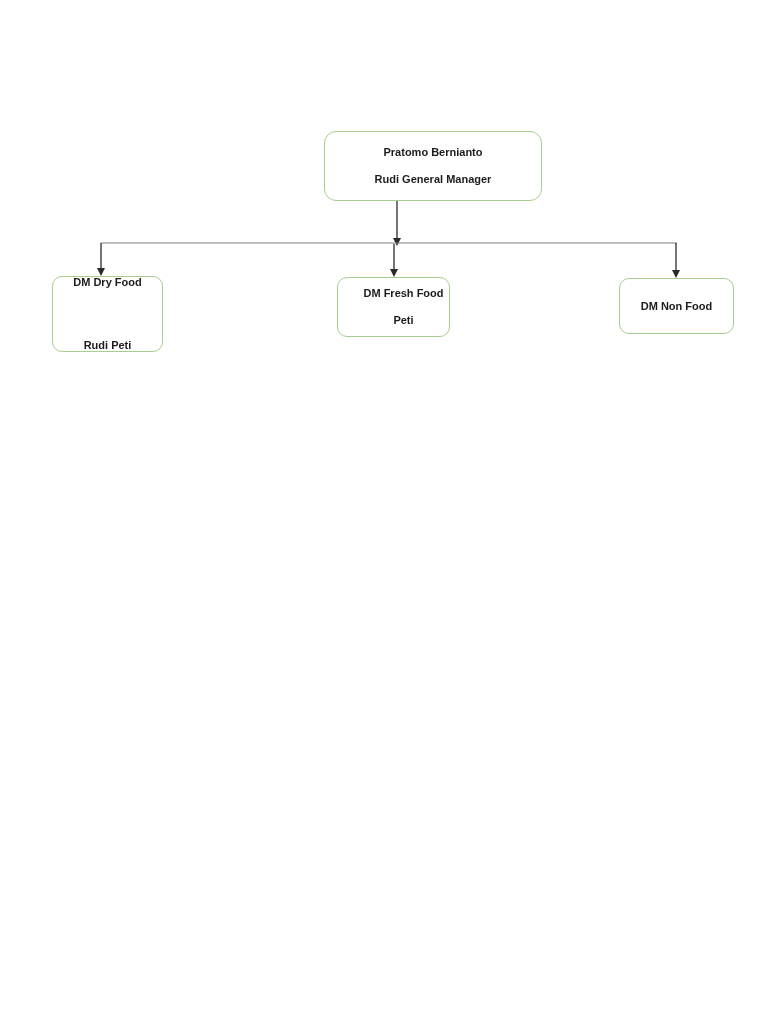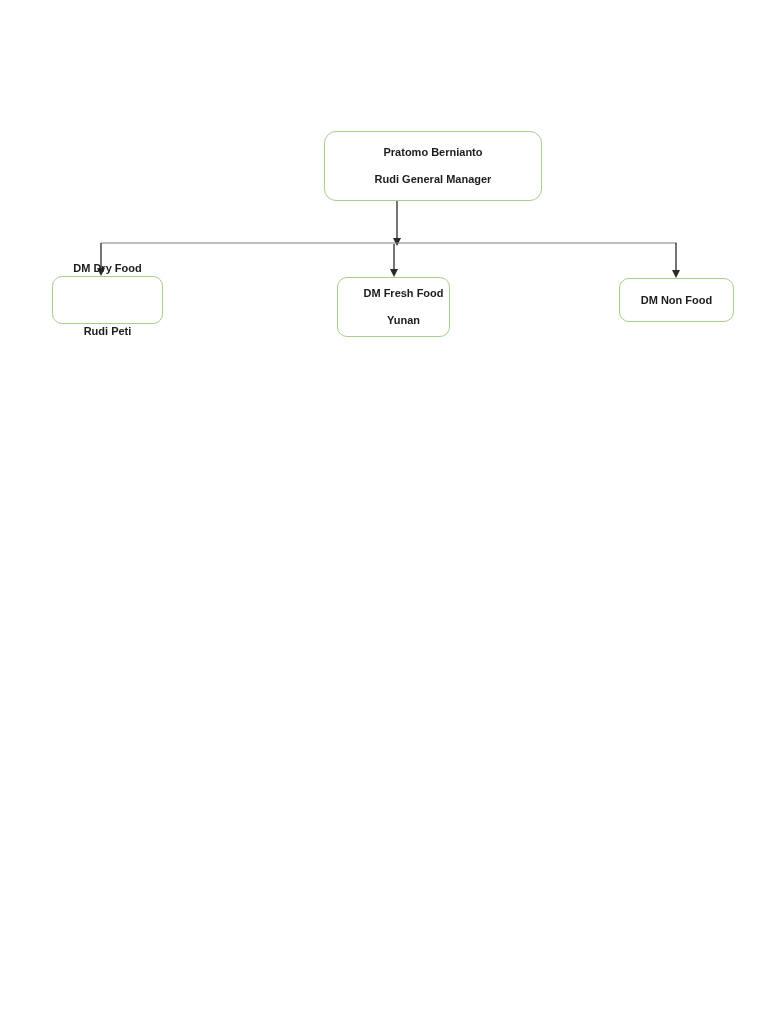--- a/index.html
+++ b/index.html
@@ -36,23 +36,23 @@
     text-align: center;
     color: #1c1c1c;
     font-weight: 700;
     font-size: 11px;
     line-height: 1;
   }
   .org-box .line + .line {
     margin-top: 16px;
   }
   .box-root   { left: 307px; top: 131px; width: 218px; height: 70px; margin-left: 17px; }
-  .box-dry    { left:  52px; top: 276px; width: 111px; height: 48px; border-radius: 10px; gap: 36px; }
+  .box-dry    { left:  52px; top: 276px; width: 111px; height: 76px; border-radius: 10px; gap: 36px; }
   .box-fresh  { left: 337px; top: 277px; width: 113px; height: 60px; border-radius: 10px; padding-left: 20px; }
-  .box-non    { left: 619px; top: 278px; width: 115px; height: 44px; border-radius: 10px; }
+  .box-non    { left: 619px; top: 278px; width: 115px; height: 56px; border-radius: 10px; }
   .box-dry .line + .line,
   .box-fresh .line + .line { }
 </style>
 </head>
 <body>
 
 <div class="page">
 
   <svg class="connectors" viewBox="0 0 768 1024" xmlns="http://www.w3.org/2000/svg">
 
@@ -76,20 +76,20 @@
     <div class="line">Rudi General Manager</div>
   </div>
 
   <div class="org-box box-dry">
     <div class="line">DM Dry Food</div>
     <div class="line">Rudi Peti</div>
   </div>
 
   <div class="org-box box-fresh">
     <div class="line">DM Fresh Food</div>
-    <div class="line">Yunan</div>
+    <div class="line">Peti</div>
   </div>
 
   <div class="org-box box-non">
     <div class="line">DM Non Food</div>
   </div>
 
 </div>
 
 </body></html>

